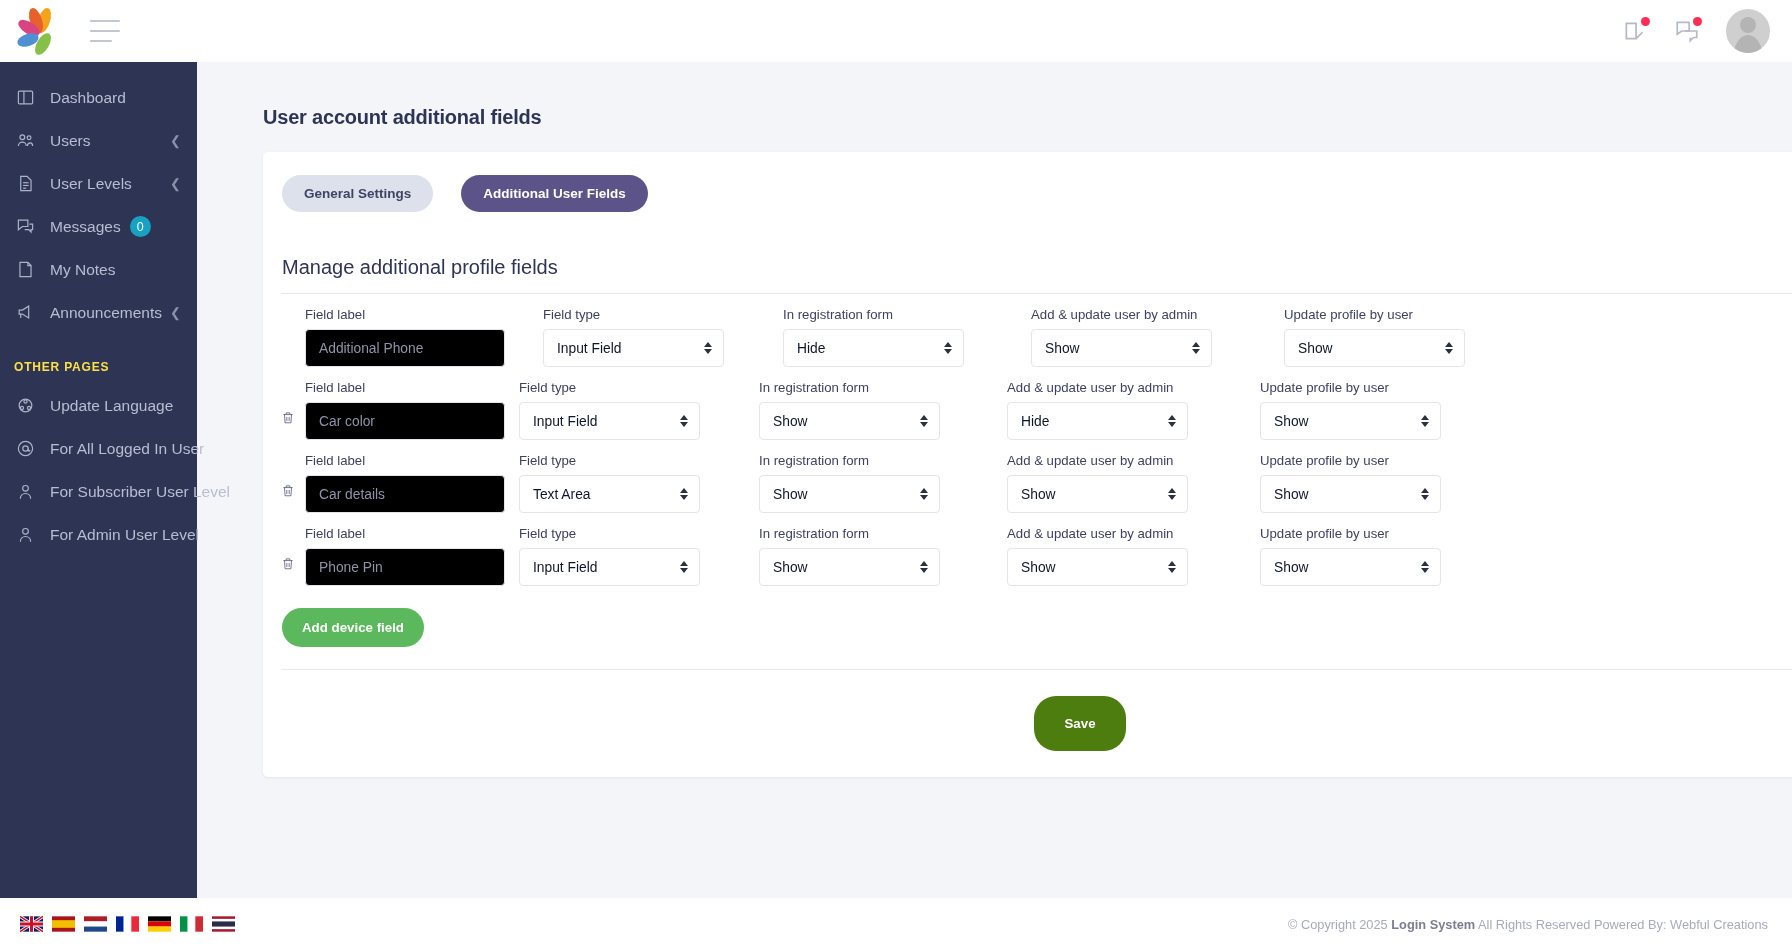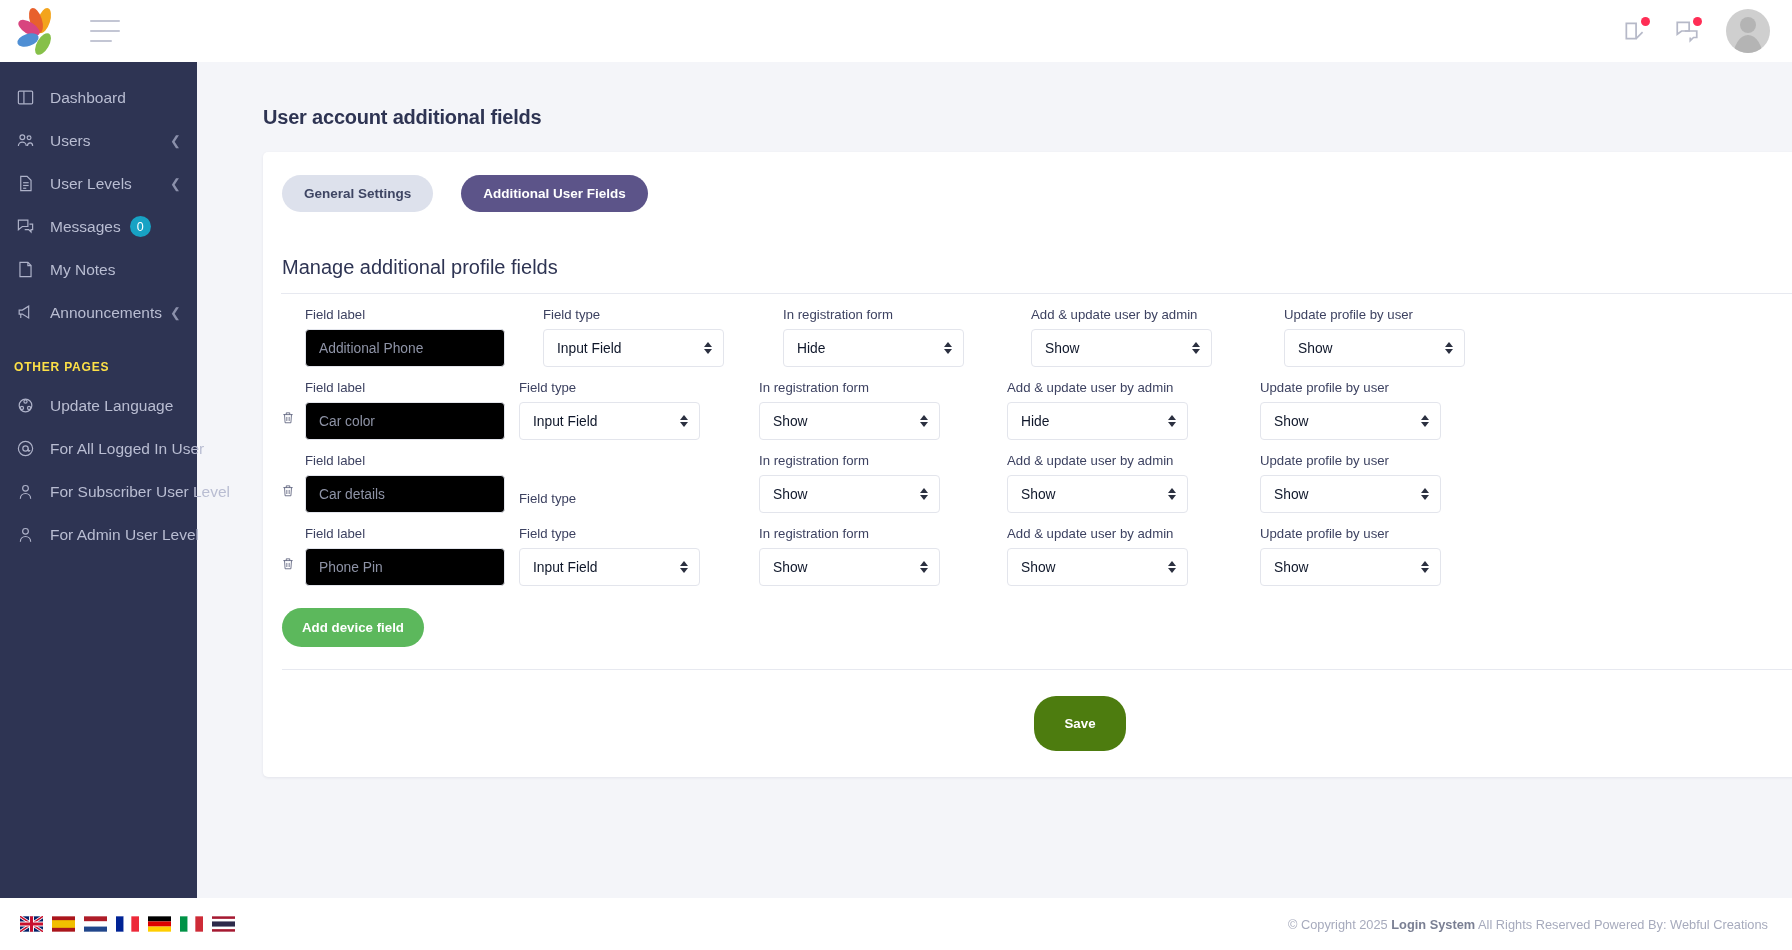--- a/index.html
+++ b/index.html
@@ -498,20 +498,27 @@
             <path d="M6 7l1 14h10l1-14"></path>
             <path d="M10 11v7M14 11v7"></path>
           </svg>
       </div>
       <div class="fcol c-label" style="width:214px">
         <div class="fcol-label">Field label</div>
         <input class="txt-input" placeholder="Car details" style="">
       </div>
       <div class="fcol c-type">
         <div class="fcol-label">Field type</div>
+        <div class="sel-wrap">
+          <div class="sel-box">Text Area</div>
+          <span class="sel-arrows">
+              <i class="up"></i>
+              <i class="dn"></i>
+            </span>
+        </div>
       </div>
       <div class="fcol c-reg">
         <div class="fcol-label">In registration form</div>
         <div class="sel-wrap">
           <div class="sel-box">Show</div>
           <span class="sel-arrows">
               <i class="up"></i>
               <i class="dn"></i>
             </span>
         </div>

